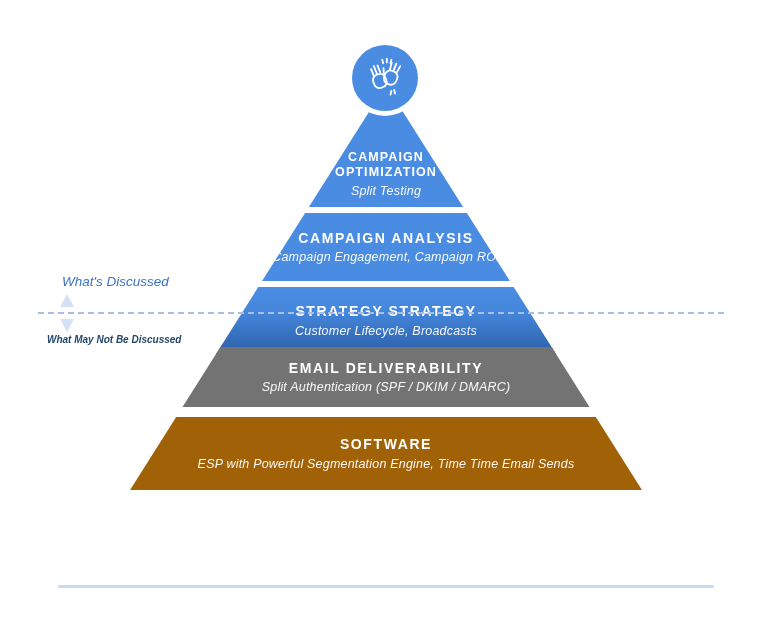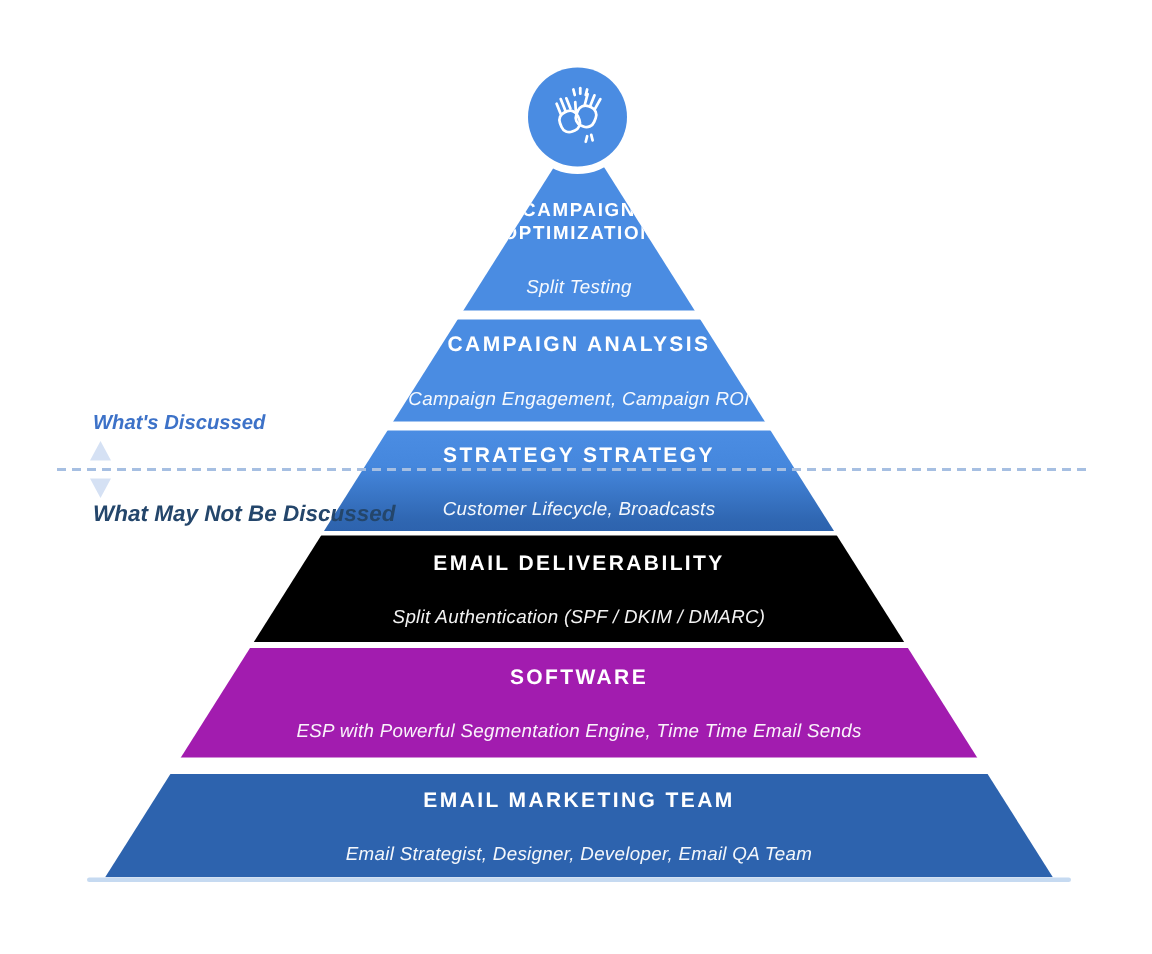--- a/index.html
+++ b/index.html
@@ -14,29 +14,29 @@
   .pyramid{
     position:absolute;left:70px;top:85px;width:632px;height:500px;
     clip-path:polygon(50% 0%,100% 100%,0% 100%);
   }
   .band{position:absolute;left:0;width:100%;
     display:flex;flex-direction:column;align-items:center;justify-content:center;
     text-align:center;color:#ffffff;}
   .band-l1{top:0;height:122px;background:#4a8ce2;justify-content:flex-end;padding-bottom:9px;box-sizing:border-box;}
   .band-l2{top:128px;height:68px;background:#4a8ce2;}
   .band-l3{top:202px;height:67px;background:linear-gradient(180deg,#4b8de3 0%,#4587dd 35%,#2f66b1 90%,#2d63ae 100%);}
-  .band-l4{top:272px;height:71px;background:#000000;}
-  .band-l5{top:347px;height:73px;background:#a21caf;}
+  .band-l4{top:262px;height:60px;background:#737373;}
+  .band-l5{top:332px;height:73px;background:#a16207;}
   .band-l6{top:431px;height:69px;background:#2d63ae;}
   .band-title{
     font-size:14px;font-weight:700;letter-spacing:1.6px;line-height:1.25;
   }
   .band-l1 .band-title{font-size:12.5px;letter-spacing:1.1px;max-width:150px;}
   .band-subtitle{
-    font-style:italic;font-size:12.5px;margin-top:20px;color:rgba(255,255,255,0.95);
+    font-style:italic;font-size:12.5px;margin-top:3px;color:rgba(255,255,255,0.95);
     letter-spacing:0.2px;
   }
   .base-edge{
     position:absolute;left:58px;top:585px;width:656px;height:3px;
     background:#c6daf1;border-radius:2px;
   }
 
   
   .circle-badge{
     position:absolute;left:352px;top:45px;width:66px;height:66px;border-radius:50%;
@@ -44,25 +44,25 @@
     display:flex;align-items:center;justify-content:center;z-index:6;
   }
 
   
   .dashed-line{
     position:absolute;left:38px;top:312px;width:686px;height:0;
     border-top:2px dashed #a6bfe2;z-index:5;
   }
   .label-discussed{
     position:absolute;left:62px;top:274px;
-    font-style:italic;font-weight:700;font-size:13.5px;color:#3d72c8;z-index:5;
+    font-style:italic;font-weight:400;font-size:13.5px;color:#3d72c8;z-index:5;
   }
   .label-not-discussed{
-    position:absolute;left:62px;top:334px;
-    font-style:italic;font-weight:600;font-size:15px;color:#24466b;z-index:5;text-align:right;
+    position:absolute;left:47px;top:334px;
+    font-style:italic;font-weight:600;font-size:10px;color:#24466b;z-index:5;text-align:right;
   }
   .updown-arrow{position:absolute;left:59px;top:294px;width:16px;height:38px;z-index:4;}
   .arrow-up{
     position:absolute;left:1px;top:0;width:0;height:0;
     border-left:7px solid transparent;border-right:7px solid transparent;
     border-bottom:13px solid #d5e1f4;
   }
   .arrow-down{
     position:absolute;left:1px;bottom:0;width:0;height:0;
     border-left:7px solid transparent;border-right:7px solid transparent;
@@ -94,24 +94,20 @@
     <div class="band band-l4">
       <div class="band-title">EMAIL DELIVERABILITY</div>
       <div class="band-subtitle">Split Authentication (SPF / DKIM / DMARC)</div>
     </div>
 
     <div class="band band-l5">
       <div class="band-title">SOFTWARE</div>
       <div class="band-subtitle">ESP with Powerful Segmentation Engine, Time Time Email Sends</div>
     </div>
 
-    <div class="band band-l6">
-      <div class="band-title">EMAIL MARKETING TEAM</div>
-      <div class="band-subtitle">Email Strategist, Designer, Developer, Email QA Team</div>
-    </div>
 
   </div>
 
   <div class="base-edge"></div>
 
   <div class="circle-badge">
     <svg width="44" height="44" viewBox="0 0 48 48" fill="none" stroke="#ffffff" stroke-width="2" stroke-linecap="round" stroke-linejoin="round">
 
       <line x1="21" y1="4" x2="22" y2="8"></line>
       <line x1="26" y1="3" x2="26" y2="7"></line>

